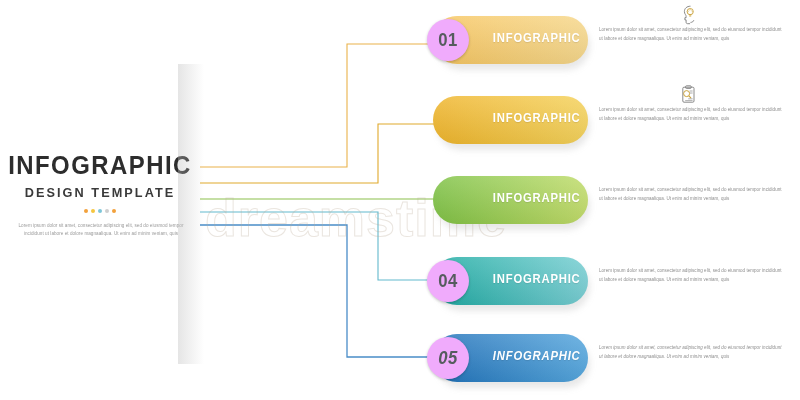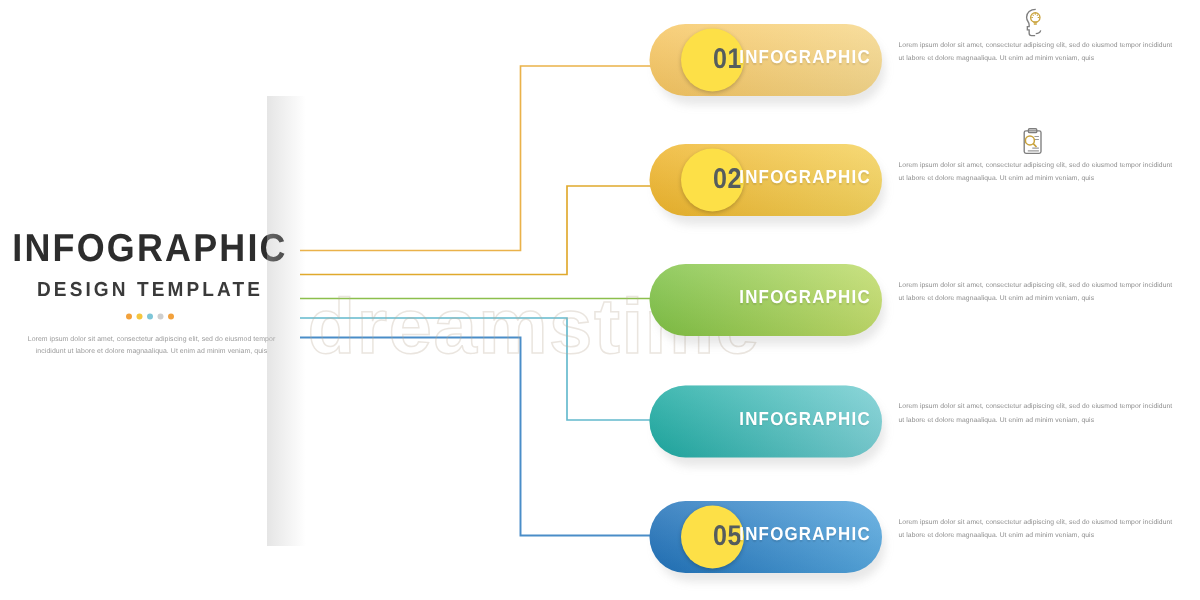--- a/index.html
+++ b/index.html
@@ -77,24 +77,24 @@
   .bar-inner-shade{
     position:absolute;left:0;top:0;right:0;bottom:0;border-radius:24px;
     background:linear-gradient(to bottom, rgba(255,255,255,0.18), rgba(0,0,0,0.06));
   }
   .bar-shadow{
     position:absolute;left:437px;top:22px;width:153px;height:48px;
     border-radius:24px;background:rgba(120,120,120,0.17);
     filter:blur(3px);
   }
   .num-circle{
-    position:absolute;left:454px;top:19px;width:42px;height:42px;
+    position:absolute;left:427px;top:19px;width:42px;height:42px;
     border-radius:50%;
-    background:#fde047;
-    display:flex;align-items:center;justify-content:flex-end;
+    background:#f0abfc;
+    display:flex;align-items:center;justify-content:center;
     box-shadow:0 1px 3px rgba(0,0,0,0.22);
   }
   .num-circle span{
     font-size:19px;font-weight:bold;color:#555c5e;letter-spacing:0.5px;
     transform:scaleX(0.88);
     font-family:"Liberation Sans", sans-serif;
   }
   .bar-label{
     position:absolute;left:488px;top:31px;
     font-size:12.5px;font-weight:bold;letter-spacing:0.9px;
@@ -161,23 +161,20 @@
           <path d="M12.9 10.7h2.6M13.2 12.0h2.0" stroke="#c9a23a" stroke-width="0.9" fill="none"></path>
           <path d="M14.2 4.8v1.0M11.6 7.6h1.0M15.8 7.6h1.0M12.4 5.8l.7 .7M16.0 5.8l-.7 .7" stroke="#c9a23a" stroke-width="0.7"></path>
           <path d="M14.5 18.4c1.9 0 3.0 -1.0 3.3 -2.2" fill="none" stroke="#7e7e7e" stroke-width="0.9"></path>
         </svg></div>
     </div>
   <div class="row" style="top:80px;" id="row-1">
       <div class="bar-shadow"></div>
       <div class="bar" style="background: linear-gradient(100deg, rgb(239, 180, 41) 0%, rgb(245, 211, 92) 100%);">
         <div class="bar-inner-shade"></div>
       </div>
-      <div class="num-circle">
-        <span>02</span>
-      </div>
       <div class="bar-label">INFOGRAPHIC</div>
       <div class="desc">Lorem ipsum dolor sit amet, consectetur adipiscing elit, sed do eiusmod tempor incididunt ut labore et dolore magnaaliqua. Ut enim ad minim veniam, quis</div>
       <div class="row-icon"><svg viewBox="0 0 24 22" width="24" height="22">
           <rect x="6.8" y="3.2" width="11.2" height="15" rx="1.2" fill="none" stroke="#7e7e7e" stroke-width="0.9"></rect>
           <rect x="9.6" y="1.8" width="5.6" height="2.6" rx="0.8" fill="none" stroke="#7e7e7e" stroke-width="0.9"></rect>
           <path d="M13.6 7.0h3.0M13.6 9.0h3.0M12.2 14.8h4.4M9.2 16.6h7.4" stroke="#9a9a9a" stroke-width="0.8"></path>
           <circle cx="10.6" cy="9.6" r="3.0" fill="none" stroke="#c9a23a" stroke-width="1.0"></circle>
           <path d="M12.8 11.8l2.2 2.2" stroke="#c9a23a" stroke-width="1.1"></path>
         </svg></div>
     </div>
@@ -187,24 +184,27 @@
         <div class="bar-inner-shade"></div>
       </div>
       <div class="bar-label">INFOGRAPHIC</div>
       <div class="desc">Lorem ipsum dolor sit amet, consectetur adipiscing elit, sed do eiusmod tempor incididunt ut labore et dolore magnaaliqua. Ut enim ad minim veniam, quis</div>
     </div>
   <div class="row" style="top:241px;" id="row-3">
       <div class="bar-shadow"></div>
       <div class="bar" style="background: linear-gradient(100deg, rgb(24, 169, 160) 0%, rgb(121, 207, 212) 100%);">
         <div class="bar-inner-shade"></div>
       </div>
-      <div class="bar-label">INFOGRAPHIC</div>
-      <div class="desc">Lorem ipsum dolor sit amet, consectetur adipiscing elit, sed do eiusmod tempor incididunt ut labore et dolore magnaaliqua. Ut enim ad minim veniam, quis</div>
-    </div>
-  <div class="row" style="top:318px;" id="row-4">
+      <div class="num-circle">
+        <span>04</span>
+      </div>
+      <div class="bar-label">INFOGRAPHIC</div>
+      <div class="desc">Lorem ipsum dolor sit amet, consectetur adipiscing elit, sed do eiusmod tempor incididunt ut labore et dolore magnaaliqua. Ut enim ad minim veniam, quis</div>
+    </div>
+  <div class="row" style="top:318px;font-style:italic;" id="row-4">
       <div class="bar-shadow"></div>
       <div class="bar" style="background: linear-gradient(100deg, rgb(29, 111, 184) 0%, rgb(86, 168, 223) 100%);">
         <div class="bar-inner-shade"></div>
       </div>
       <div class="num-circle">
         <span>05</span>
       </div>
       <div class="bar-label">INFOGRAPHIC</div>
       <div class="desc">Lorem ipsum dolor sit amet, consectetur adipiscing elit, sed do eiusmod tempor incididunt ut labore et dolore magnaaliqua. Ut enim ad minim veniam, quis</div>
     </div>

